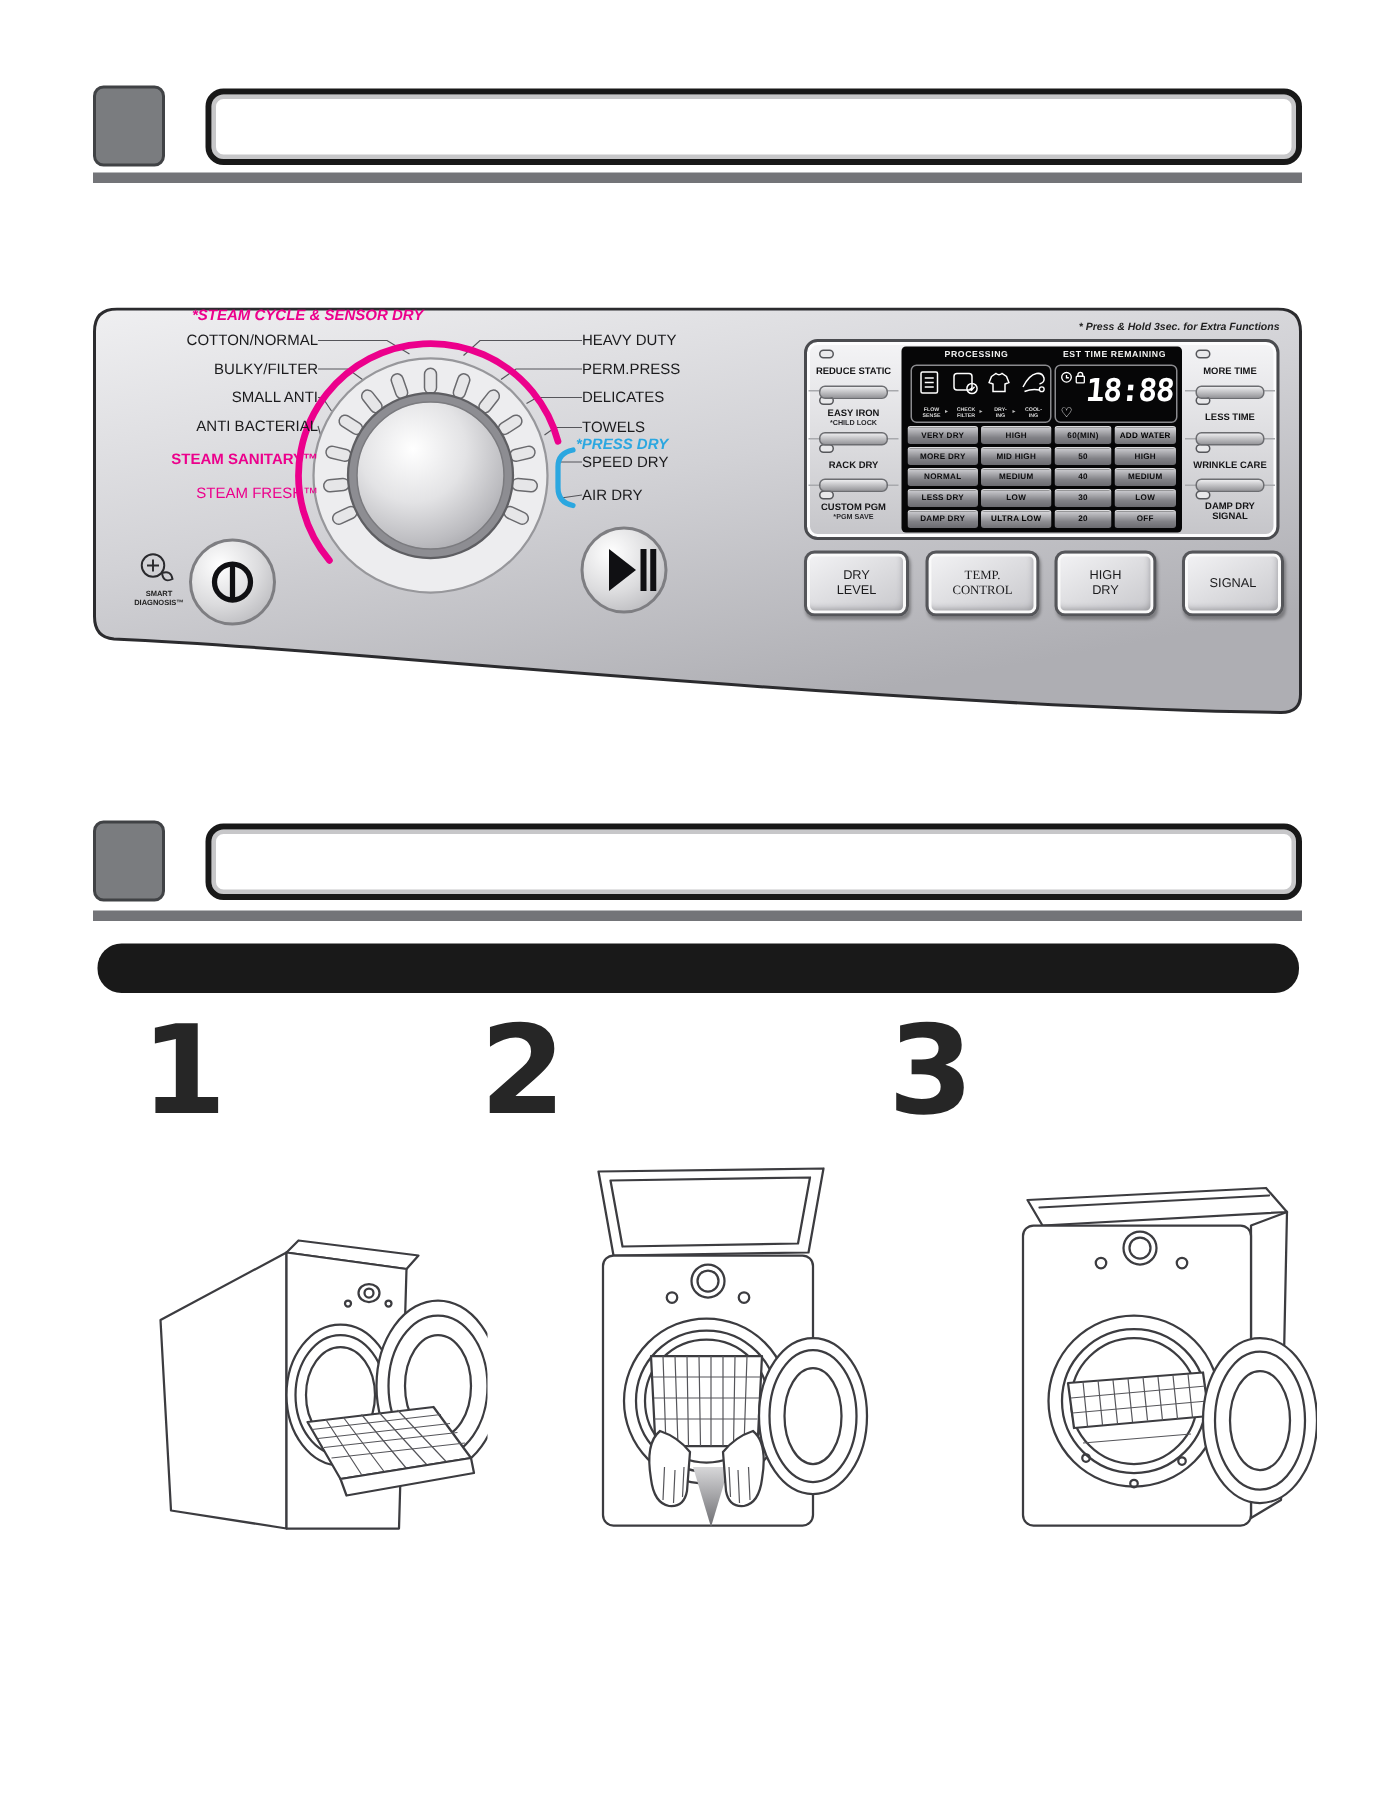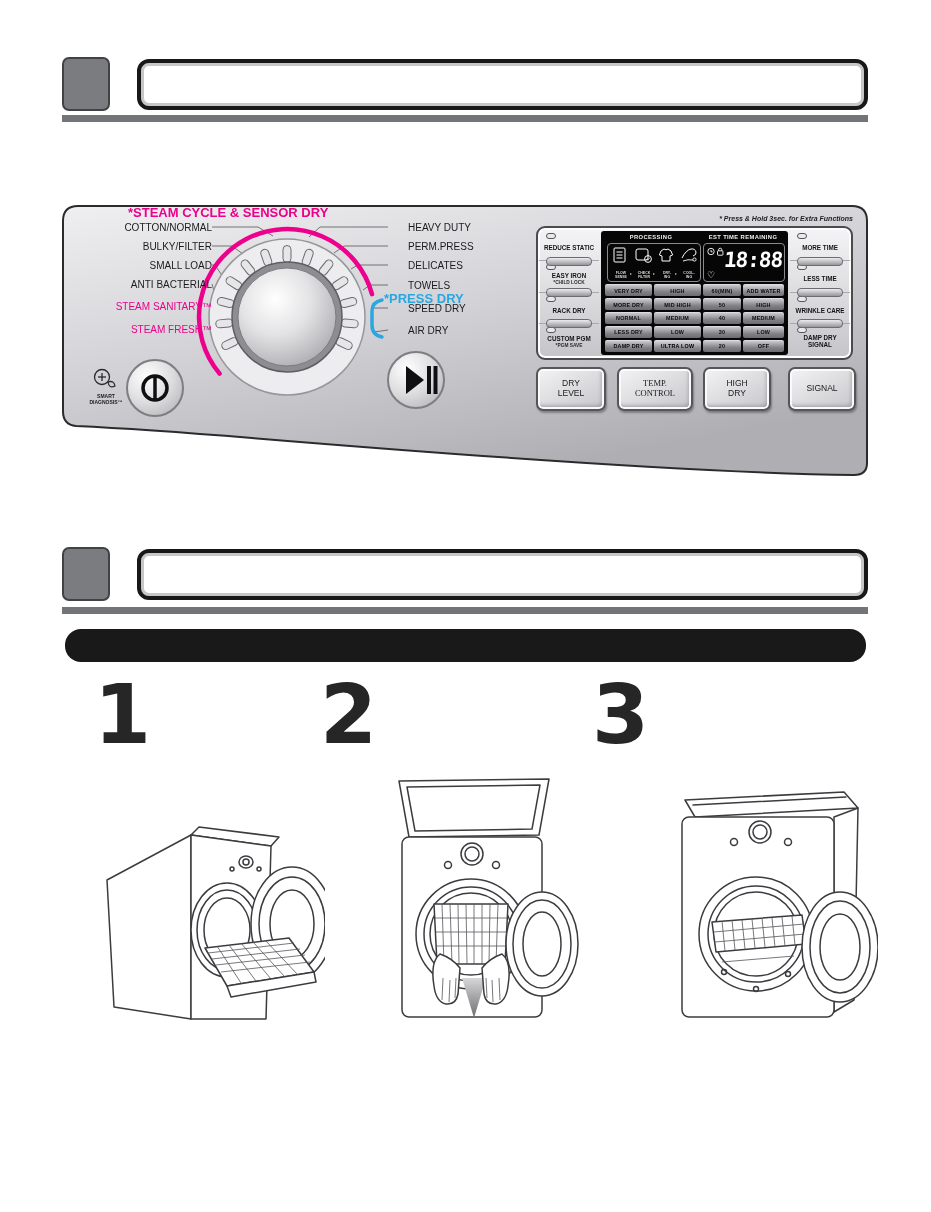--- a/index.html
+++ b/index.html
@@ -15,24 +15,24 @@
   .hdr-rule{position:absolute;width:806px;height:7px;background:#737478;}
 
   
   .notice-bar{position:absolute;left:65px;top:629px;width:801px;height:33px;
               background:#191919;border-radius:16px;}
 
   
   .panel-wrap{position:absolute;left:62px;top:205px;width:806px;height:282px;}
   .cyl{position:absolute;font-size:10px;white-space:nowrap;color:#1b1b1d;}
   .cyl-l{right:719px;text-align:right;}
-  .cyl-r{left:408px;text-align:left;}
+  .cyl-r{left:388px;text-align:left;}
   .magenta{color:#EC008C;}
   .blue{color:#2BA7E0;}
-  .note{position:absolute;font-size:13px;font-weight:bold;white-space:nowrap;}
+  .note{position:absolute;font-size:10px;font-style:italic;font-weight:bold;white-space:nowrap;}
   .hold-note{position:absolute;top:215px;right:78px;font-size:7px;font-weight:bold;
              font-style:italic;color:#222;}
   .smartdx-lbl{position:absolute;left:80px;top:393px;width:52px;text-align:center;
                font-size:5px;font-weight:bold;line-height:6px;white-space:pre-line;color:#222;}
 
   
   .dframe{position:absolute;left:536px;top:226px;width:313px;height:130px;
           border:2px solid #4a4b4f;border-radius:9px;
           background:linear-gradient(180deg,#f4f4f6,#c5c5c9);
           box-shadow:inset 0 0 0 2px #fdfdfe;}
@@ -189,23 +189,23 @@
           <rect x="371.5" y="161" width="4" height="28"></rect>
         </g>
       </g>
     </svg>
   </div>
 
   <div class="note magenta" style="left:128px;top:205px;">*STEAM CYCLE &amp; SENSOR DRY</div>
 
   <div class="cyl cyl-l" style="top:222px;">COTTON/NORMAL</div>
   <div class="cyl cyl-l" style="top:241px;">BULKY/FILTER</div>
-  <div class="cyl cyl-l" style="top:260px;">SMALL LOAD</div>
+  <div class="cyl cyl-l" style="top:260px;">SMALL ANTI</div>
   <div class="cyl cyl-l" style="top:279px;">ANTI BACTERIAL</div>
-  <div class="cyl cyl-l magenta" style="top:301px;font-weight:normal;text-align:center;">STEAM SANITARY™</div>
+  <div class="cyl cyl-l magenta" style="top:301px;font-weight:bold;text-align:center;">STEAM SANITARY™</div>
   <div class="cyl cyl-l magenta" style="top:324px;">STEAM FRESH™</div>
 
   <div class="cyl cyl-r" style="top:222px;">HEAVY DUTY</div>
   <div class="cyl cyl-r" style="top:241px;">PERM.PRESS</div>
   <div class="cyl cyl-r" style="top:260px;">DELICATES</div>
   <div class="cyl cyl-r" style="top:280px;">TOWELS</div>
   <div class="note blue" style="left:384px;top:291px;">*PRESS DRY</div>
   <div class="cyl cyl-r" style="top:303px;">SPEED DRY</div>
   <div class="cyl cyl-r" style="top:325px;">AIR DRY</div>
 

